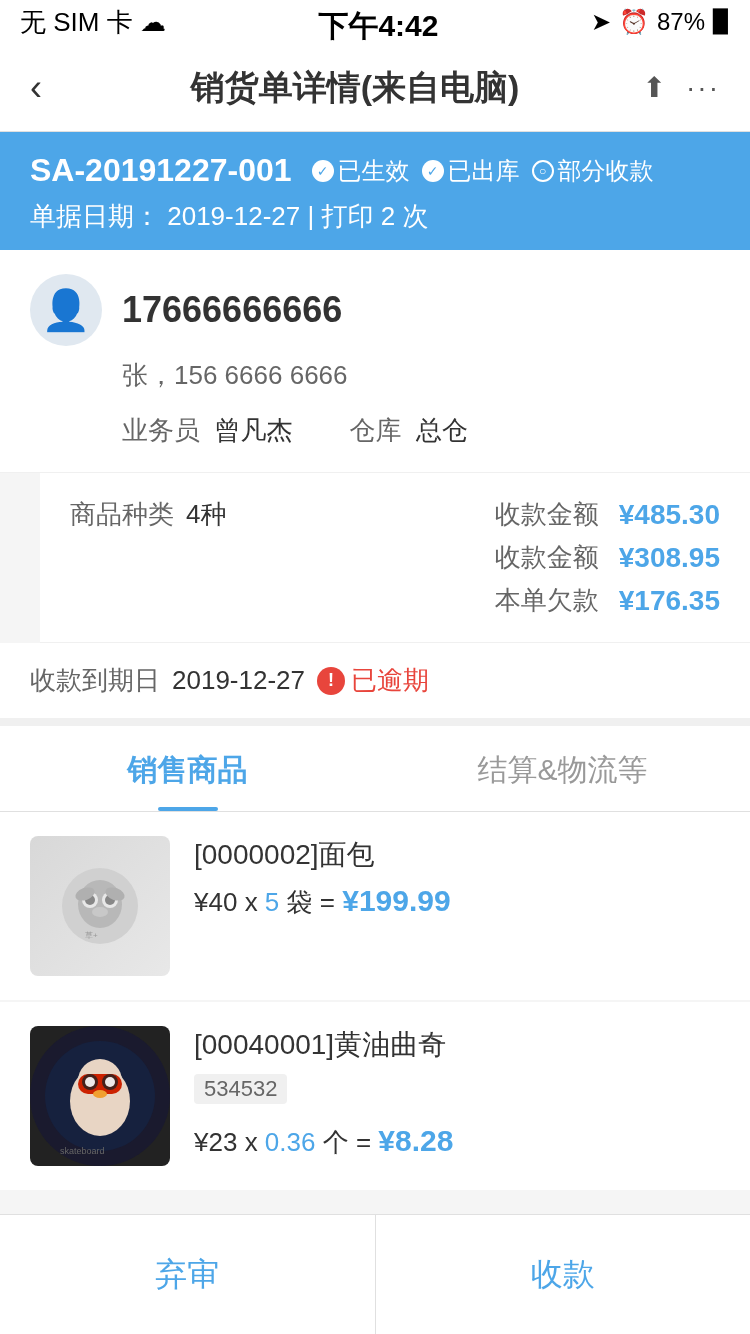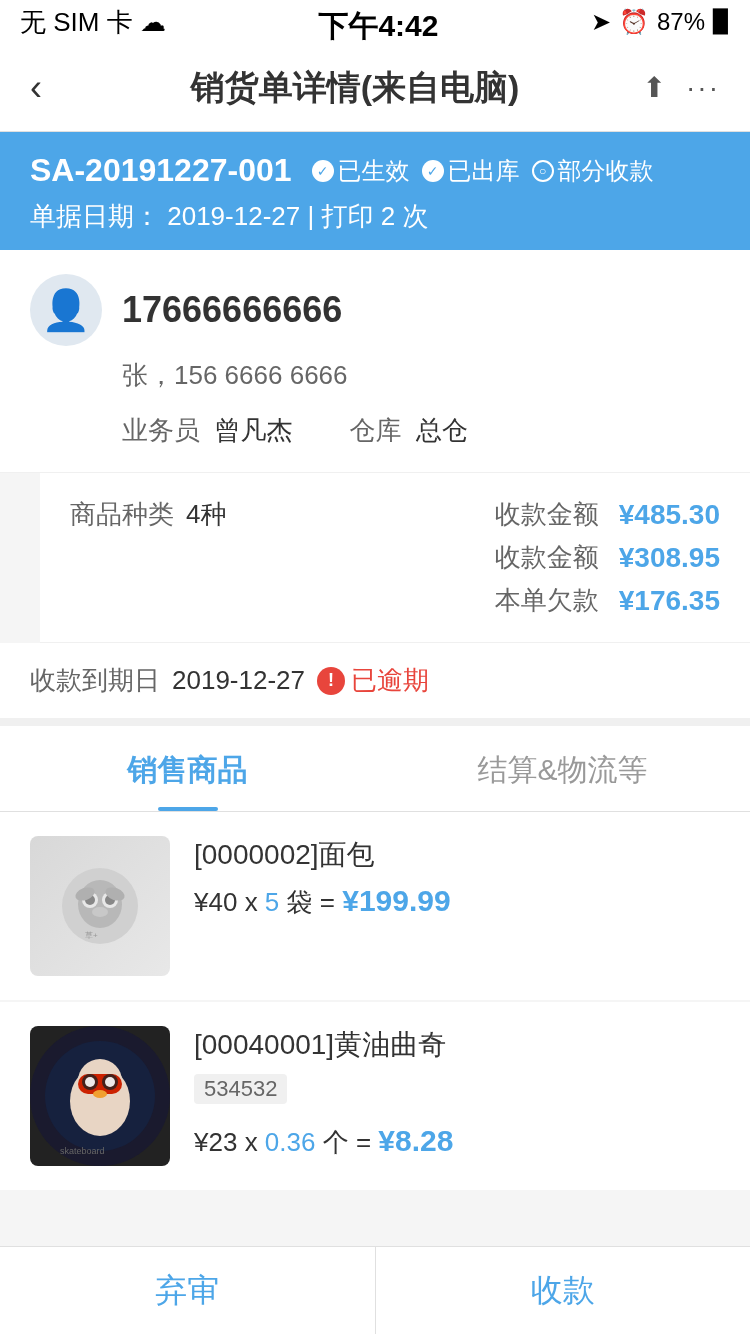--- a/index.html
+++ b/index.html
@@ -314,21 +314,21 @@
     }
     .price-highlight { color: #4da6e8; }
     .price-total { color: #4da6e8; font-weight: 600; font-size: 30px; }
 
     
     .bottom-bar {
       position: fixed;
       bottom: 0;
       left: 0;
       width: 750px;
-      height: 88px;
+      height: 120px;
       background: #fff;
       border-top: 1px solid #e0e0e0;
       display: flex;
     }
     .bottom-btn {
       flex: 1;
       display: flex;
       align-items: center;
       justify-content: center;
       font-size: 32px;

